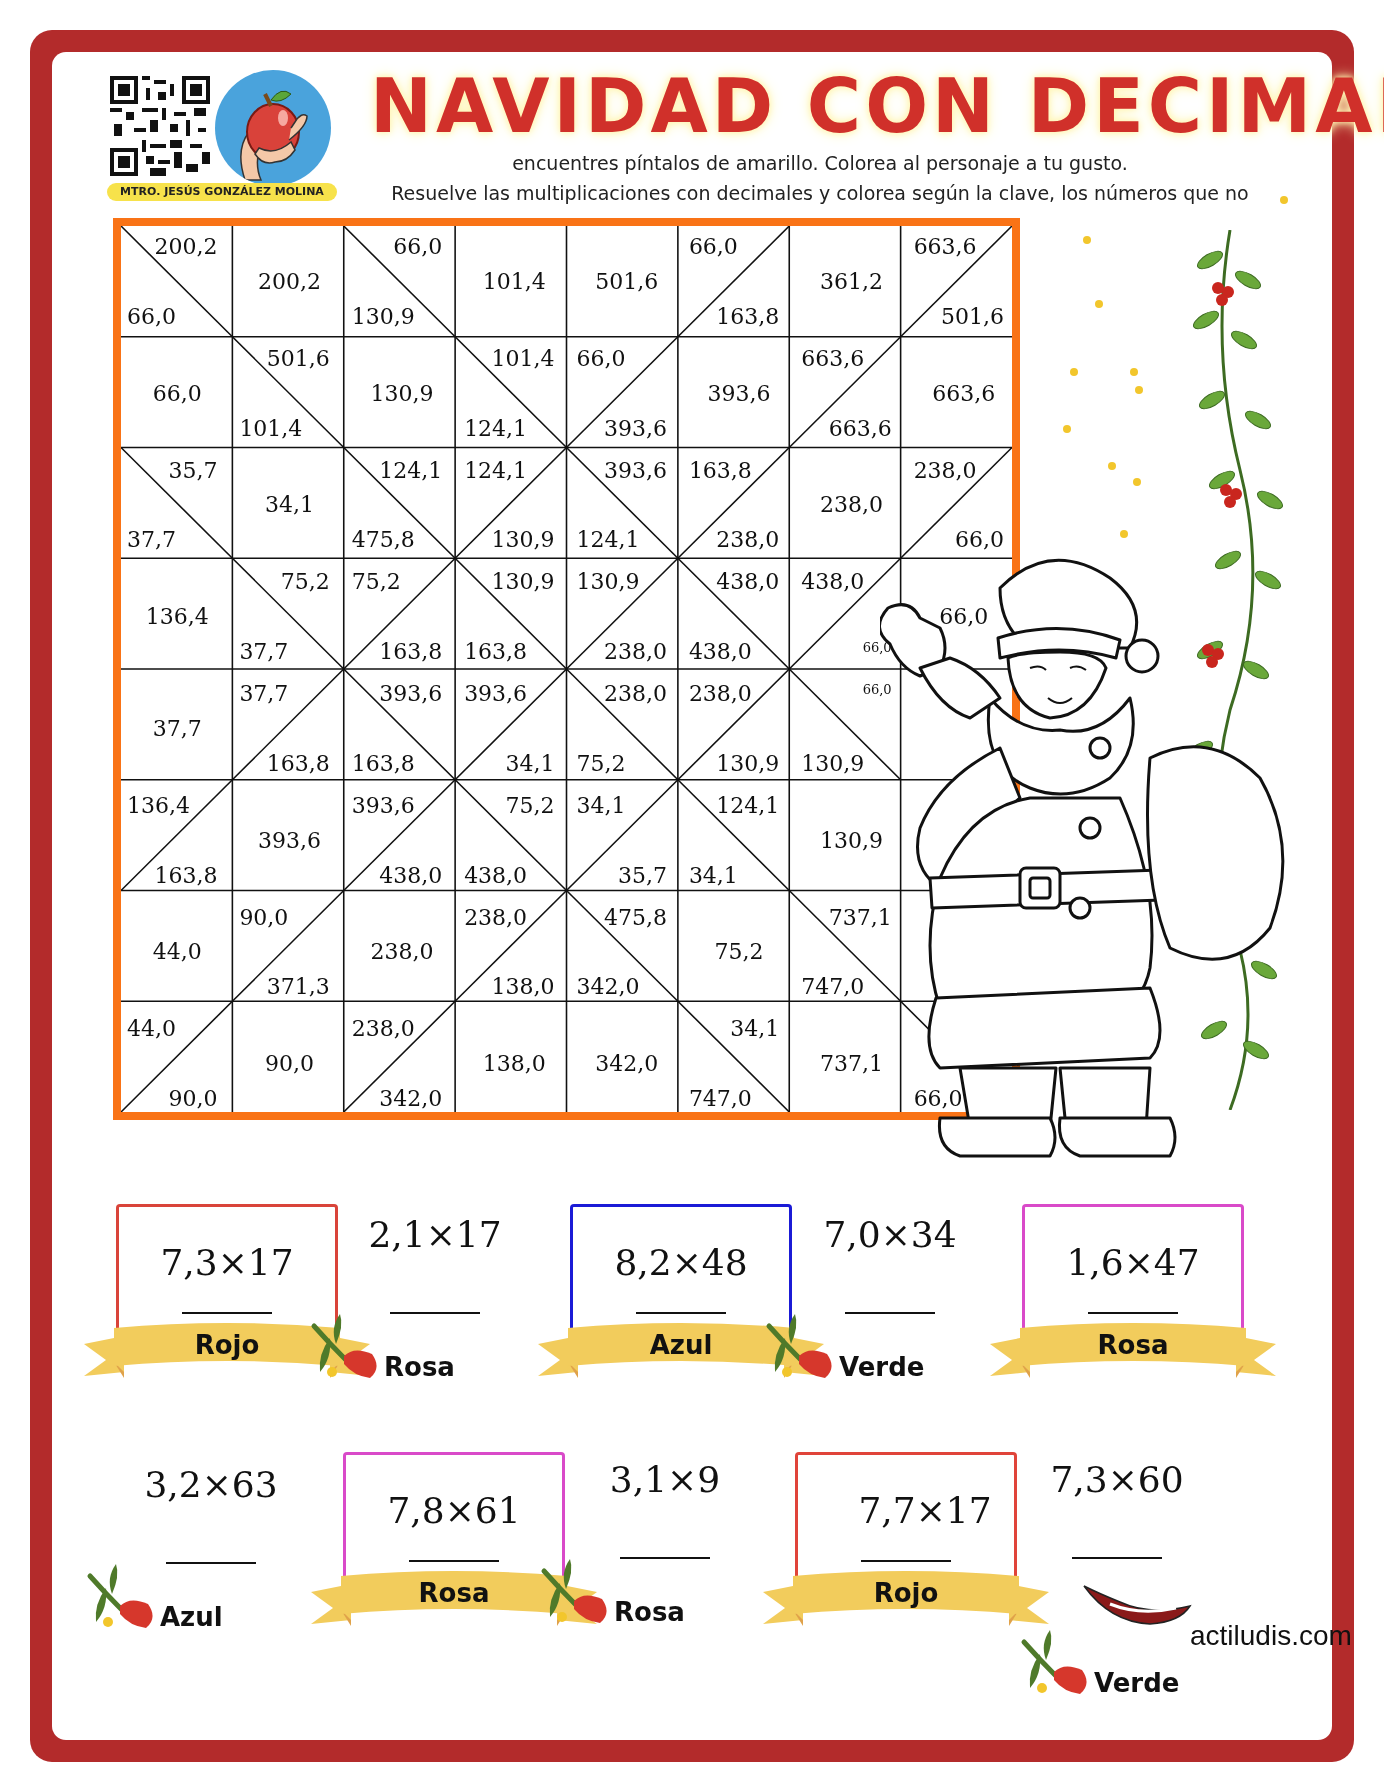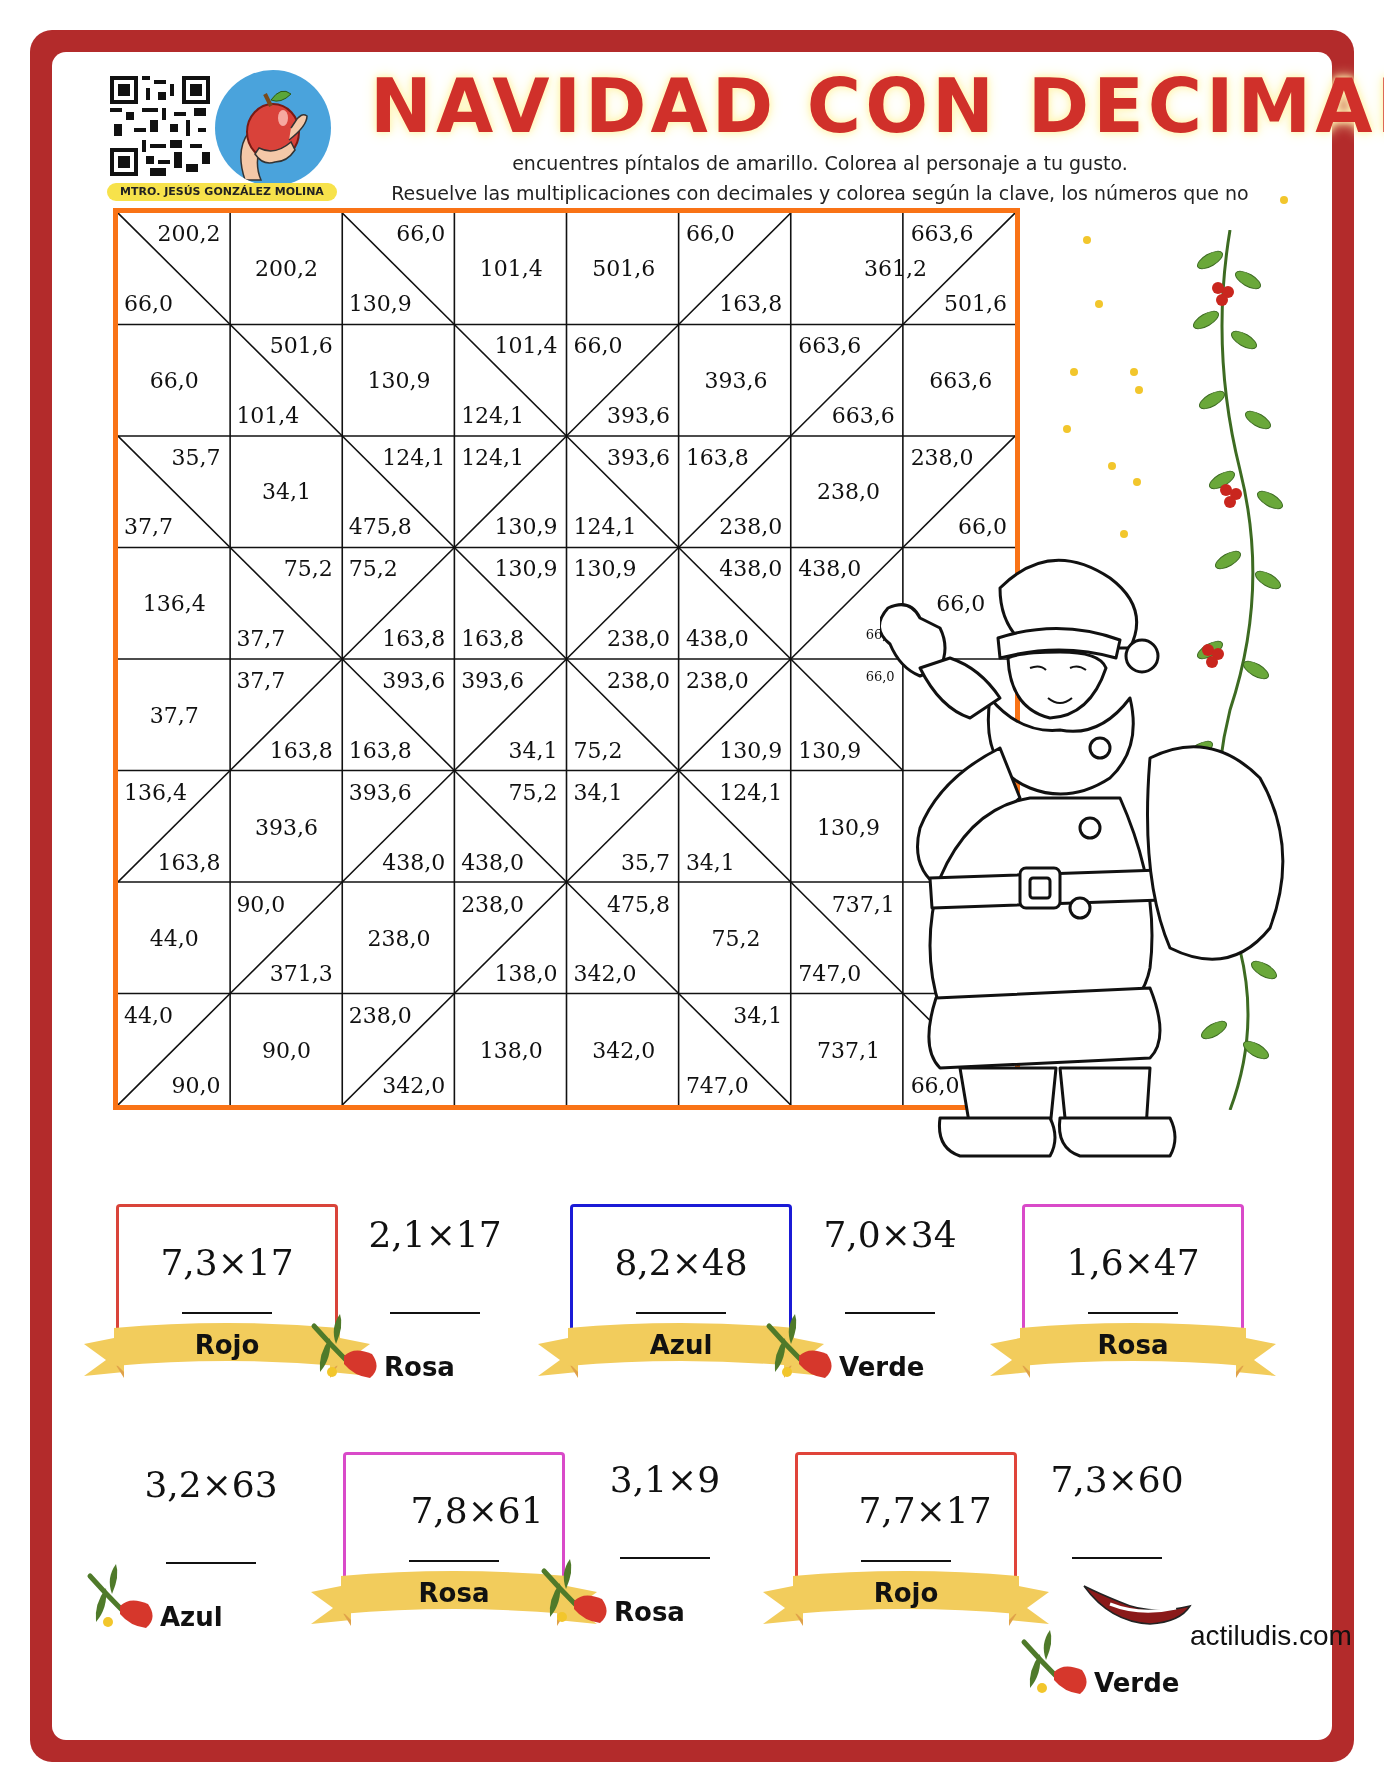--- a/index.html
+++ b/index.html
@@ -8,21 +8,21 @@
   .inner { position:absolute; left:52px; top:52px; width:1280px; height:1688px; background:#ffffff; border-radius:14px; }
 
   
   .qr { position:absolute; left:110px; top:76px; width:100px; height:100px; }
   .apple-logo { position:absolute; left:215px; top:70px; width:116px; height:116px; border-radius:50%; background:#4aa3dc; overflow:hidden; }
   .author { position:absolute; left:107px; top:183px; width:230px; height:18px; background:#f7e24b; border-radius:9px; font-family:"DejaVu Sans", sans-serif; font-weight:bold; font-size:11px; text-align:center; line-height:18px; color:#222; }
   .title { position:absolute; left:370px; top:62px; width:920px; height:88px; font-family:"DejaVu Sans", sans-serif; font-weight:bold; font-size:74px; letter-spacing:4px; color:#d0302a; text-shadow:0 0 14px #fff6b8, 0 0 6px #fff3a0; line-height:88px; white-space:nowrap; }
   .instructions { position:absolute; left:350px; top:148px; width:940px; font-family:"DejaVu Sans", sans-serif; font-size:19px; line-height:30px; text-align:center; color:#222; }
 
   
-  .grid { position:absolute; left:113px; top:208px; width:907px; height:902px; border:5px solid #f97316; box-sizing:border-box; }
+  .grid { position:absolute; left:113px; top:218px; width:907px; height:902px; border:8px solid #f97316; box-sizing:border-box; }
   .gsvg { position:absolute; left:0; top:0; width:100%; height:100%; }
   .num { position:absolute; font-family:"DejaVu Serif", serif; font-size:22px; color:#111; white-space:nowrap; line-height:1; }
   .num.small { font-size:13px; }
 
   
   .dot { position:absolute; width:8px; height:8px; border-radius:50%; background:#f2c62c; }
   .vine { position:absolute; }
 
   
   .ex-card { position:absolute; width:222px; height:130px; border:3px solid; border-bottom:none; border-radius:4px 4px 0 0; box-sizing:border-box; background:#fff; }
@@ -209,21 +209,21 @@
     </svg>
 <div class="num" style="top: 10px; right: 794.625px;">200,2</div>
     <div class="num" style="top: 79.75px; left: 6px;">66,0</div>
     <div class="num" style="left: 112.375px; width: 112.375px; text-align: center; top: 44.875px;">200,2</div>
     <div class="num" style="top: 10px; right: 569.875px;">66,0</div>
     <div class="num" style="top: 79.75px; left: 230.75px;">130,9</div>
     <div class="num" style="left: 337.125px; width: 112.375px; text-align: center; top: 44.875px;">101,4</div>
     <div class="num" style="left: 449.5px; width: 112.375px; text-align: center; top: 44.875px;">501,6</div>
     <div class="num" style="top: 10px; left: 567.875px;">66,0</div>
     <div class="num" style="top: 79.75px; right: 232.75px;">163,8</div>
-    <div class="num" style="left: 674.25px; width: 112.375px; text-align: center; top: 44.875px; margin-left: 47px;">361,2</div>
+    <div class="num" style="left: 674.25px; width: 112.375px; text-align: center; top: 44.875px;">361,2</div>
     <div class="num" style="top: 10px; left: 792.625px;">663,6</div>
     <div class="num" style="top: 79.75px; right: 8px;">501,6</div>
     <div class="num" style="left: 0px; width: 112.375px; text-align: center; top: 156.625px;">66,0</div>
     <div class="num" style="top: 121.75px; right: 682.25px;">501,6</div>
     <div class="num" style="top: 191.5px; left: 118.375px;">101,4</div>
     <div class="num" style="left: 224.75px; width: 112.375px; text-align: center; top: 156.625px;">130,9</div>
     <div class="num" style="top: 121.75px; right: 457.5px;">101,4</div>
     <div class="num" style="top: 191.5px; left: 343.125px;">124,1</div>
     <div class="num" style="top: 121.75px; left: 455.5px;">66,0</div>
     <div class="num" style="top: 191.5px; right: 345.125px;">393,6</div>
@@ -416,21 +416,21 @@
       <path d="M4 12 Q20 30 36 46" stroke="#4f7a2a" stroke-width="5" fill="none" stroke-linecap="round"></path>
       <path d="M20 24 Q8 40 10 58 Q22 44 20 24 Z" fill="#4f7a2a"></path>
       <path d="M26 30 Q34 12 30 0 Q20 14 26 30 Z" fill="#4f7a2a"></path>
       <path d="M34 42 Q44 32 62 40 Q72 54 60 64 Q44 62 34 50 Z" fill="#d6372c"></path>
       <circle cx="22" cy="58" r="5" fill="#f2c62c"></circle>
     </svg></div>
       <div class="flower-label" style="left: 160px; top: 1602px;">Azul</div>
     </div>
     <div>
       <div class="ex-card" style="left: 343px; top: 1452px; border-color: rgb(217, 74, 201);"></div>
-      <div class="ex-expr" style="left: 343px; width: 222px; top: 1490px; margin-left: 23px;">7,8×61</div>
+      <div class="ex-expr" style="left: 343px; width: 222px; top: 1490px;">7,8×61</div>
       <div class="ex-line" style="left: 409px; top: 1560px;"></div>
       <div class="ribbon" style="left: 311px; top: 1570px; width: 286px;">
     <svg width="286" height="56" viewBox="0 0 286 56">
       <path d="M0 22 L40 14 L40 50 L0 54 L22 38 Z" fill="#f2cc5c"></path>
       <path d="M286 22 L246 14 L246 50 L286 54 L264 38 Z" fill="#f2cc5c"></path>
       <path d="M30 40 L40 50 L40 56 Z" fill="#e0a24a"></path>
       <path d="M256 40 L246 50 L246 56 Z" fill="#e0a24a"></path>
       <path d="M30 6 Q143 -4 256 6 L256 44 Q143 34 30 44 Z" fill="#f2cc5c"></path>
     </svg></div>
       <div class="ribbon-label" style="left: 343px; width: 222px; top: 1578px;">Rosa</div>

